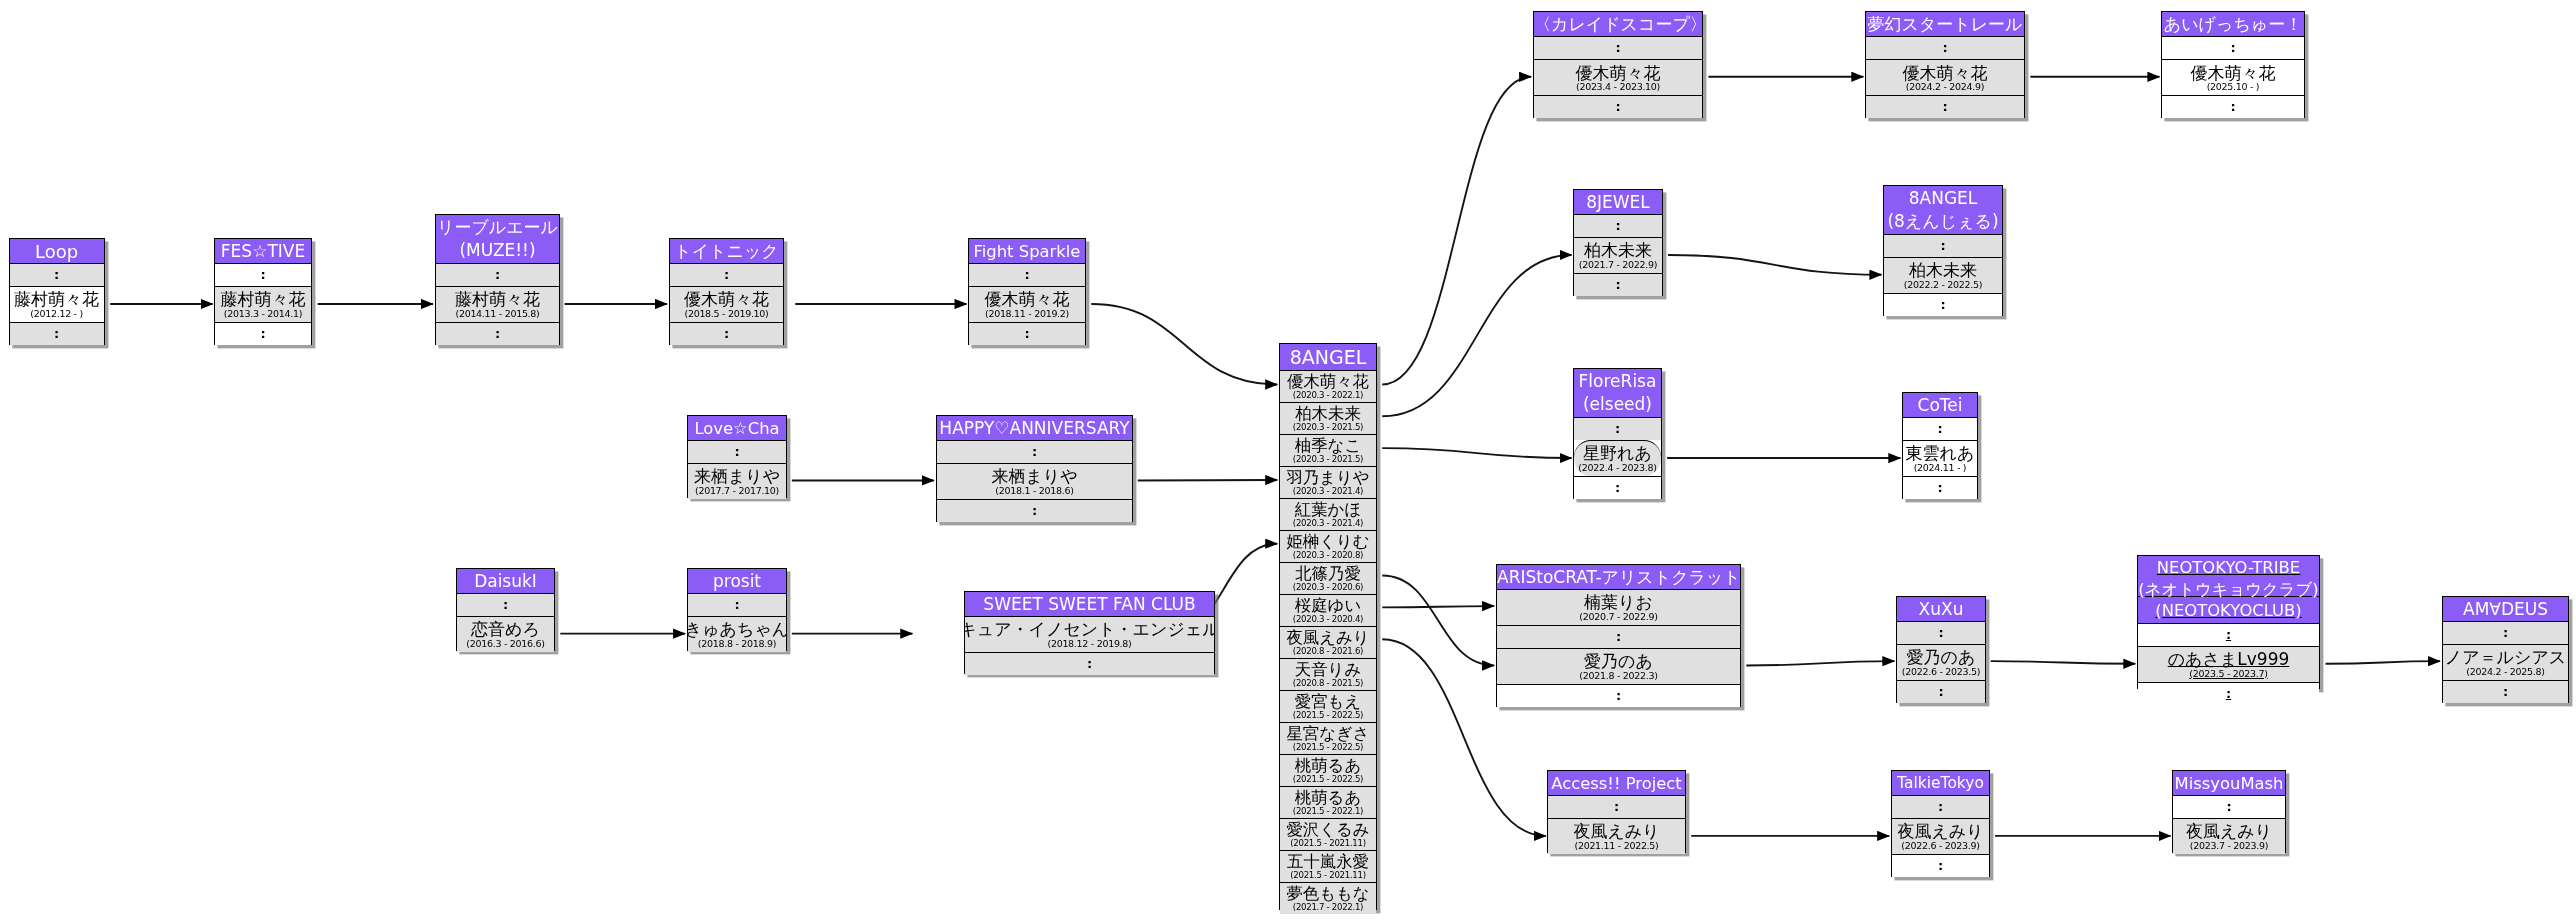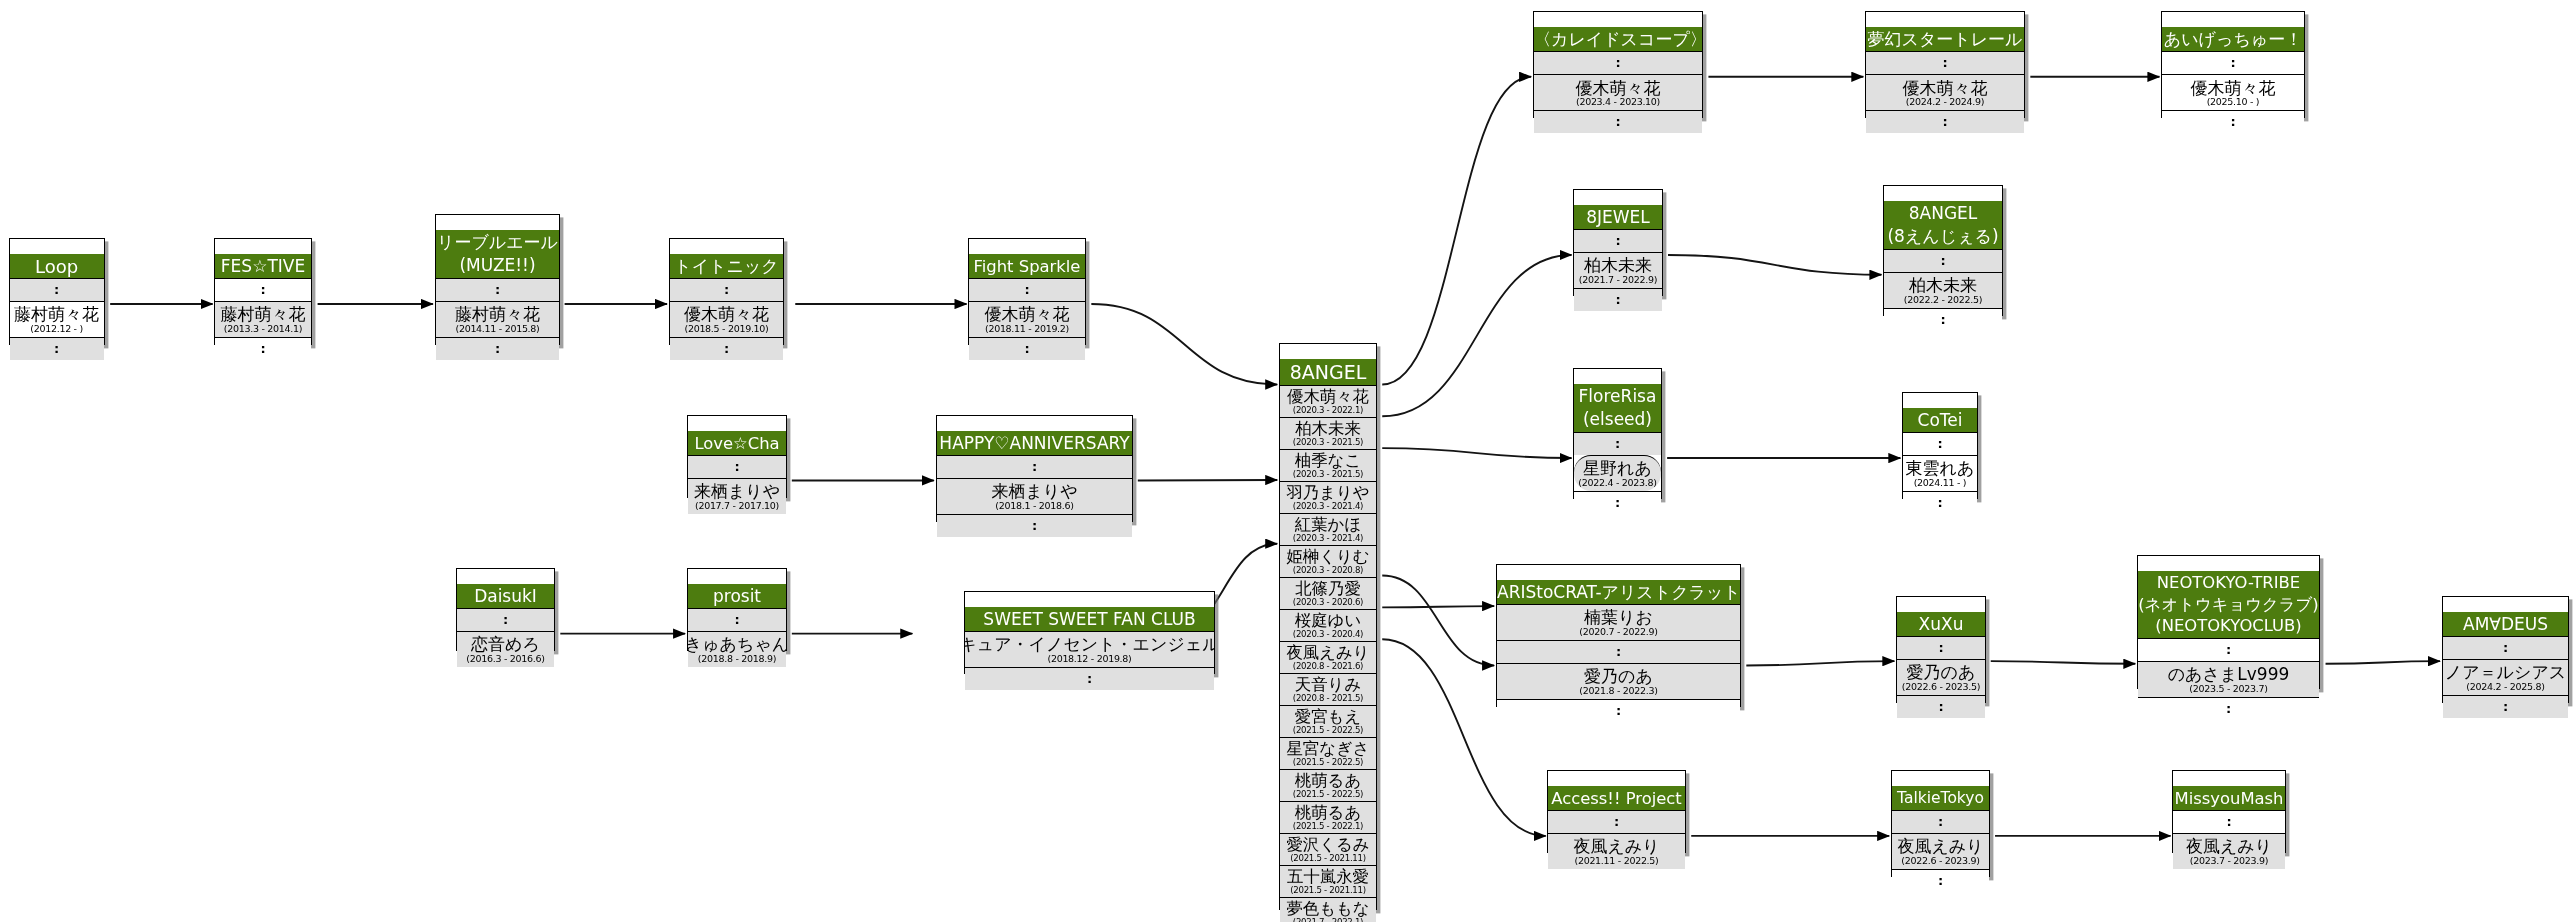--- a/index.html
+++ b/index.html
@@ -1,22 +1,22 @@
 <!DOCTYPE html>
 <html style="font-size:13.8px"><head>
 <meta charset="utf-8">
 <style>
   html,body { margin:0; padding:0; background:#ffffff; }
   body { font-family:"DejaVu Sans","Liberation Sans",sans-serif; }
   #canvas { position:relative; width:2576px; height:923px; background:#ffffff; overflow:hidden; }
   #edges { position:absolute; left:0; top:0; width:2576px; height:923px; }
   .node { position:absolute; box-sizing:border-box; background:#ffffff; border:1.7px solid #000;
           box-shadow:3.4px 3.4px 0 rgba(110,110,110,.65); }
-  .hdr { background:#4d7c0f; color:#fff; text-align:center; display:flex; flex-direction:column;
-         justify-content:center; font-size:17px; line-height:23px; white-space:nowrap; overflow:hidden;margin-top:15px; }
+  .hdr { background:#8b5cf6; color:#fff; text-align:center; display:flex; flex-direction:column;
+         justify-content:center; font-size:17px; line-height:23px; white-space:nowrap; overflow:hidden; }
   .row { box-sizing:border-box; border-top:1.7px solid #000; display:flex; flex-direction:column;
          align-items:center; justify-content:center; overflow:hidden; }
   .row.gray  { background:#e0e0e0; }
   .row.white { background:#ffffff; }
   .mname { font-size:17px; line-height:1.08; white-space:nowrap; color:#000; }
   .mdates { font-size:9.5px; line-height:1.05; letter-spacing:-0.3px; white-space:nowrap; color:#000; }
   .dotsym { font-weight:bold; font-size:13px; line-height:.9; color:#000; }
   .compact .mname { font-size:16.4px; }
   .compact .mdates { font-size:8.6px; letter-spacing:-0.3px; }
 </style>
@@ -403,21 +403,21 @@
           <span class="dotsym">:</span>
         </div>
         <div class="row gray" style="height: 36px;">
           <div class="mname">愛乃のあ</div>
           <div class="mdates">(2022.6 - 2023.5)</div>
         </div>
         <div class="row gray" style="height: 23px;">
           <span class="dotsym">:</span>
         </div>
       </div>
-      <div class="node" style="left: 2137px; top: 555px; width: 183px; height: 134px;">
+      <div class="node" style="left: 2137px; top: 555px; width: 183px; height: 134px; text-decoration: underline;">
         <div class="hdr" style="height: 67px; font-size: 16.4px; line-height: 21.5px;">
           <div>NEOTOKYO-TRIBE</div>
           <div>(ネオトウキョウクラブ)</div>
           <div>(NEOTOKYOCLUB)</div>
         </div>
         <div class="row white" style="height: 23px;">
           <span class="dotsym">:</span>
         </div>
         <div class="row gray" style="height: 36px;">
           <div class="mname">のあさまLv999</div>

